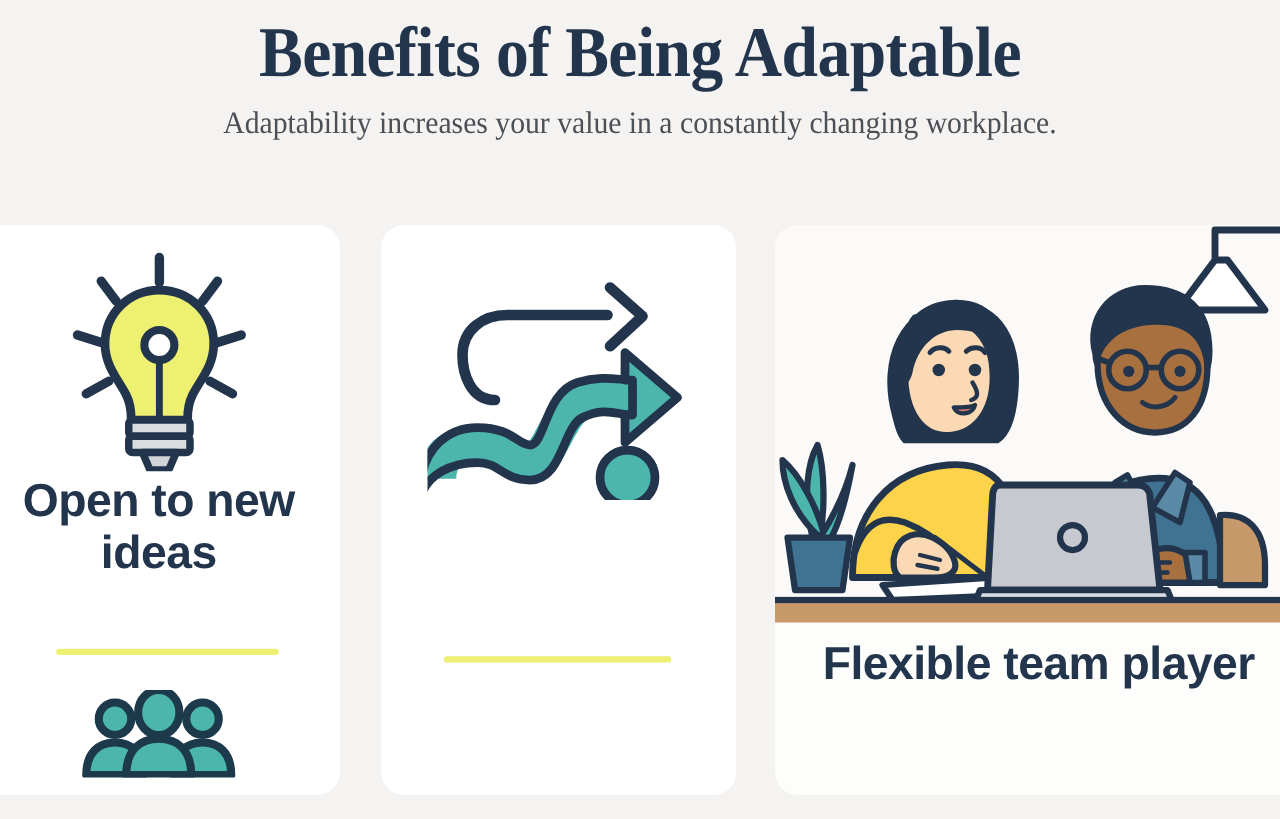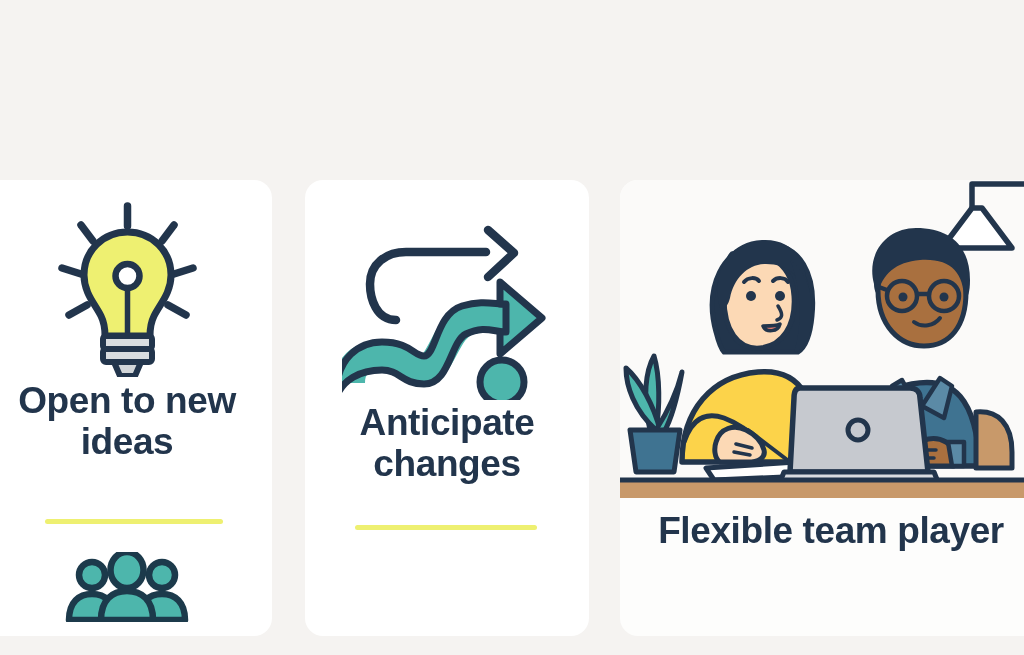--- a/index.html
+++ b/index.html
@@ -116,20 +116,24 @@
   }
   .c3-label { top: 330px; font-size: 37px; }
 
   svg { display: block; }
 </style>
 </head>
 <body>
 
 <div class="page">
 
+  <div class="header">
+    <h1 class="title">Benefits of Being Adaptable</h1>
+    <p class="subtitle">Adaptability increases your value in a constantly changing workplace.</p>
+  </div>
 
   <div class="cards">
 
     <div class="card card-1">
 
       <div class="icon-wrap c1-icon">
         <svg width="185" height="185" viewBox="0 0 185 185">
           <g stroke="#22354c" stroke-width="7.5" stroke-linecap="round" fill="none">
             <line x1="92.5" y1="14" x2="92.5" y2="34"></line>
             <line x1="46" y1="33" x2="58" y2="49"></line>
@@ -189,21 +193,20 @@
                    C 94 146 94 104 120 96 C 140 90 152 94 164 94" fill="none" stroke="#22354c" stroke-width="7" stroke-linecap="round"></path>
           <path d="M-6 188 C 0 170 18 160 40 160 C 58 160 60 174 82 174
                    C 108 174 108 132 124 124 C 142 115 152 122 164 122" fill="none" stroke="#22354c" stroke-width="7" stroke-linecap="round"></path>
 
           <path d="M158 72 L 200 108 L 158 144 L 158 122 L 164 122 L 164 94 L 158 94 Z" fill="#4db6ac" stroke="#22354c" stroke-width="7" stroke-linejoin="round"></path>
 
           <circle cx="160" cy="172" r="22" fill="#4db6ac" stroke="#22354c" stroke-width="7"></circle>
         </svg>
       </div>
 
-      <div class="card-label c2-label">Anticipate changes</div>
 
       <div class="divider c2-div"></div>
     </div>
 
     <div class="card card-3">
 
       <div class="c3-illus">
         <svg width="422" height="318" viewBox="0 0 422 318">
           <rect x="0" y="0" width="422" height="318" fill="#fbfaf9"></rect>
 

